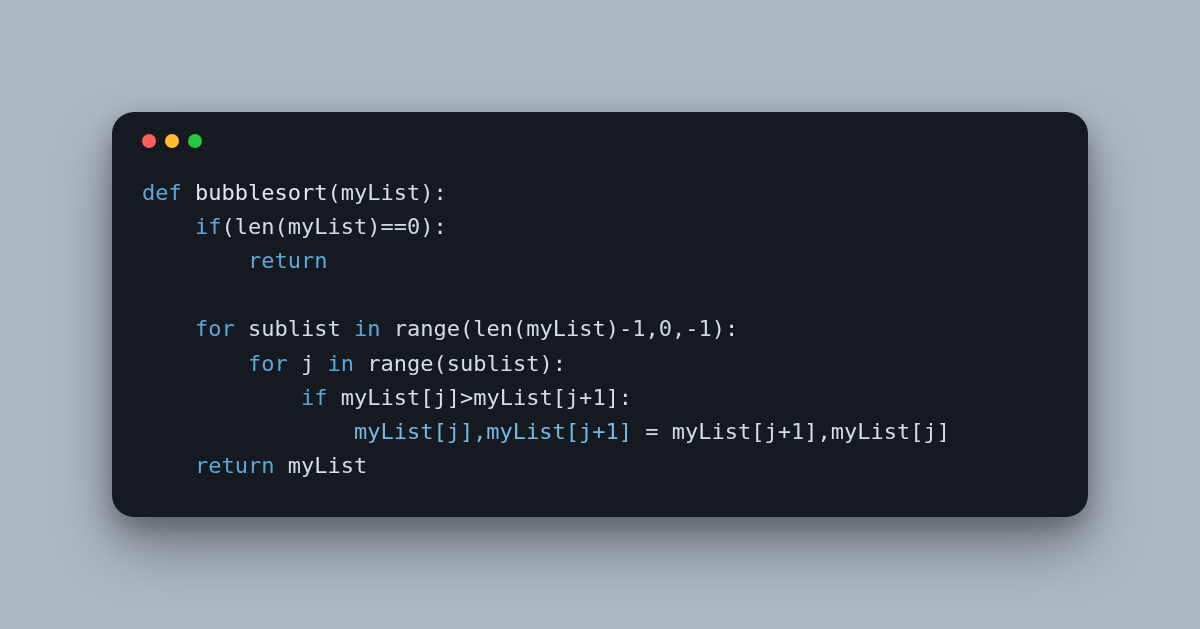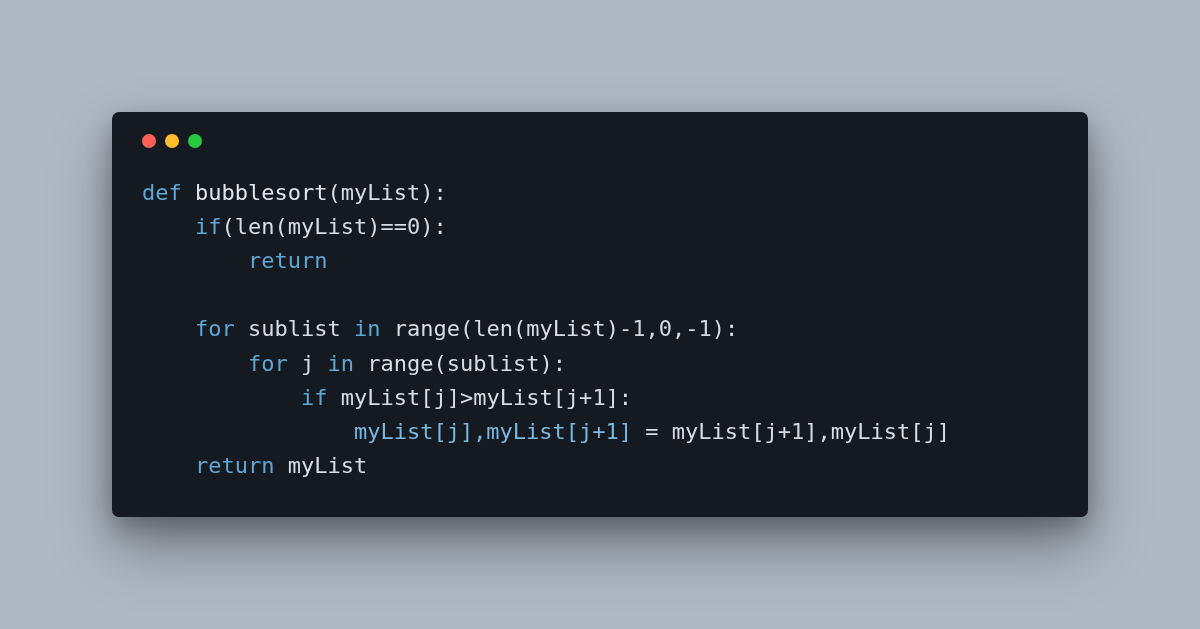--- a/index.html
+++ b/index.html
@@ -7,21 +7,21 @@
   body {
     background: #aeb9c4;
     display: flex;
     align-items: center;
     justify-content: center;
     font-family: "SF Mono", "Monaco", "Menlo", "Consolas", "DejaVu Sans Mono", monospace;
   }
   .window {
     width: 976px;
     background: #151a21;
-    border-radius: 7px;
+    border-radius: 22px;
     box-shadow: 0 30px 60px rgba(0,0,0,0.35), 0 10px 25px rgba(0,0,0,0.25);
     padding: 22px 30px 34px 30px;
   }
   .titlebar {
     display: flex;
     gap: 9px;
     padding-bottom: 28px;
   }
   .dot {
     width: 14px;

